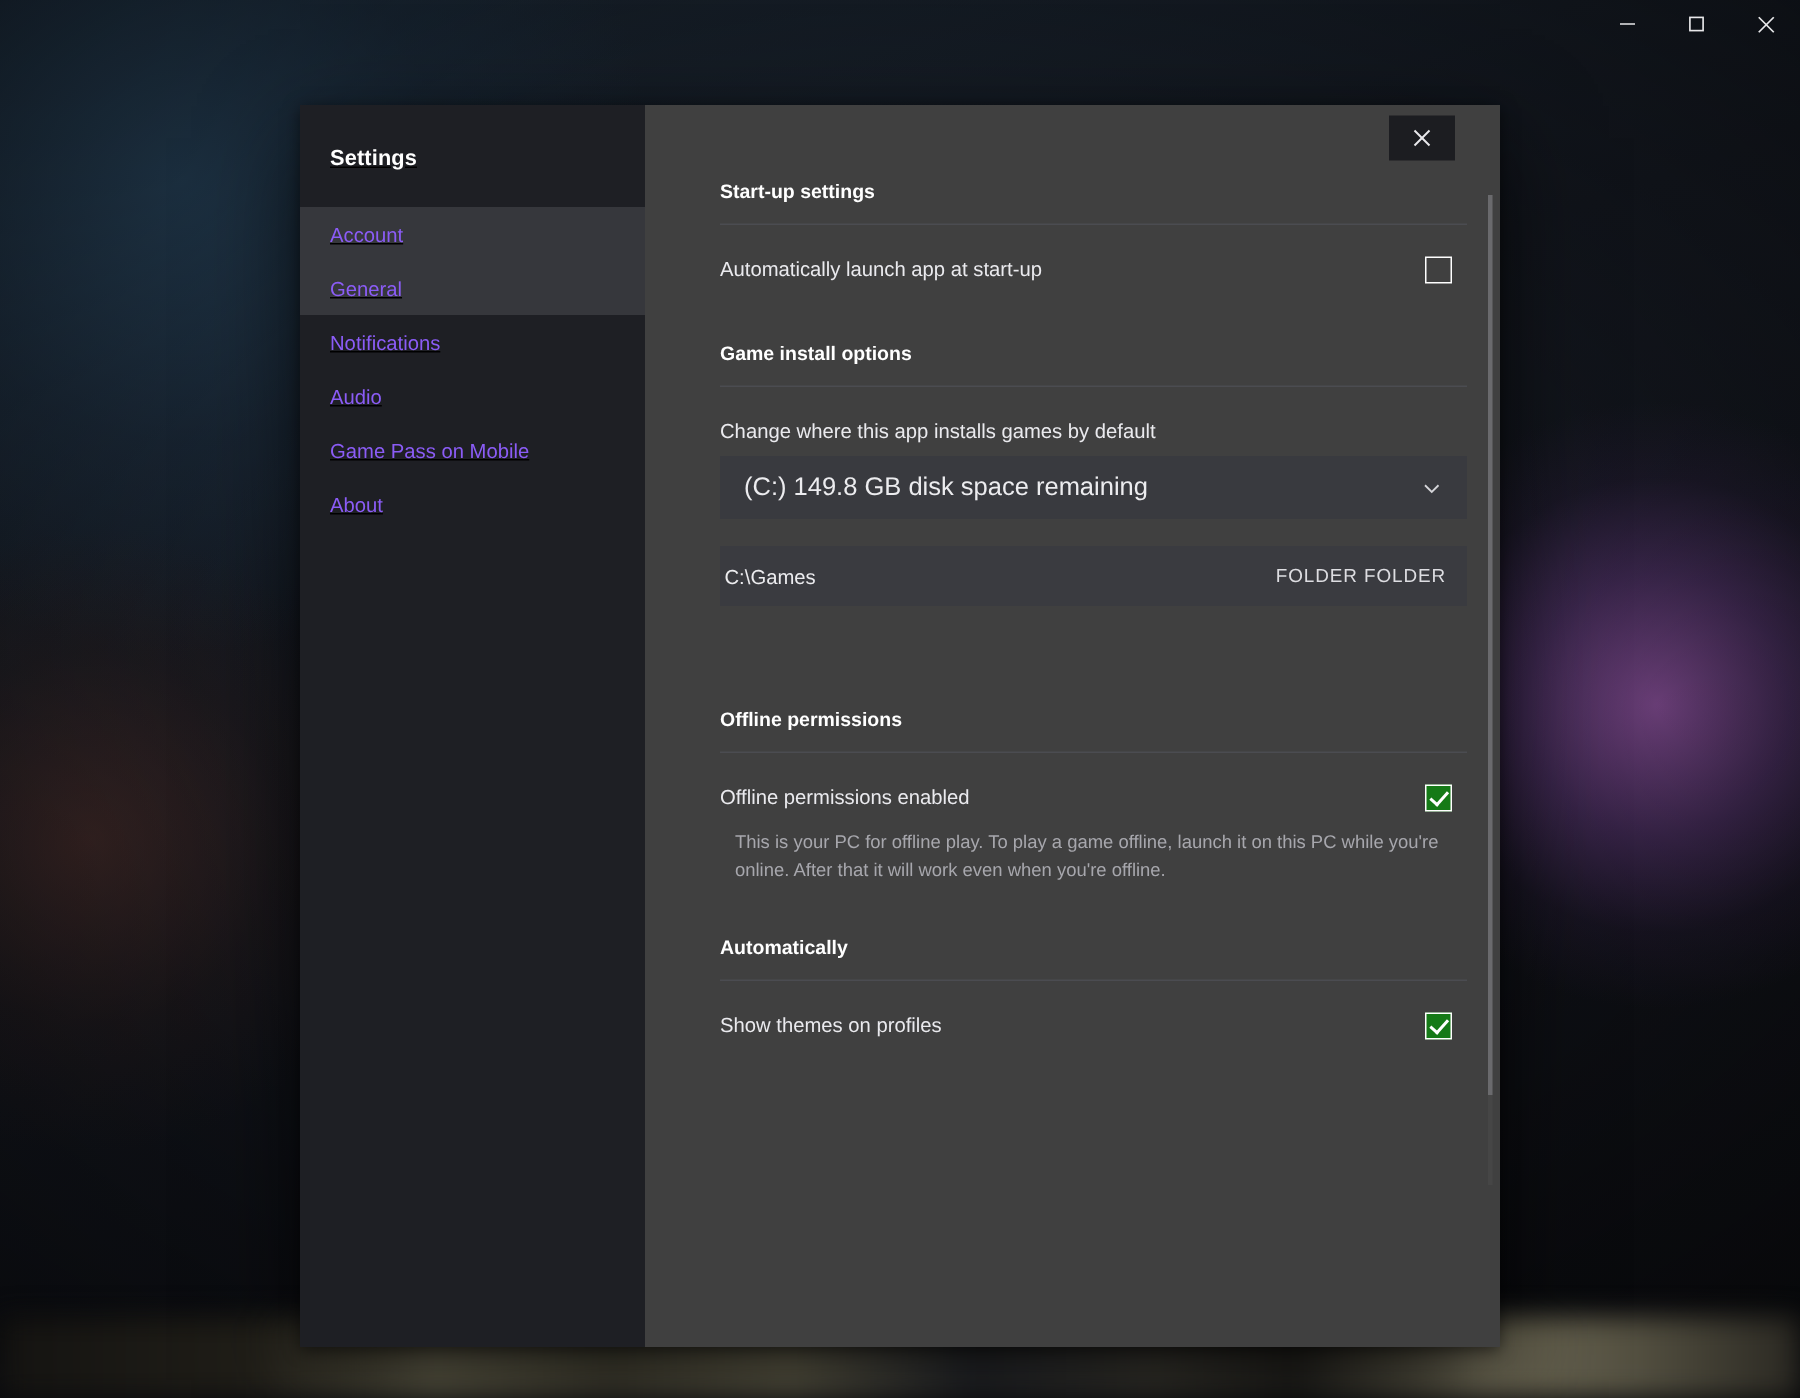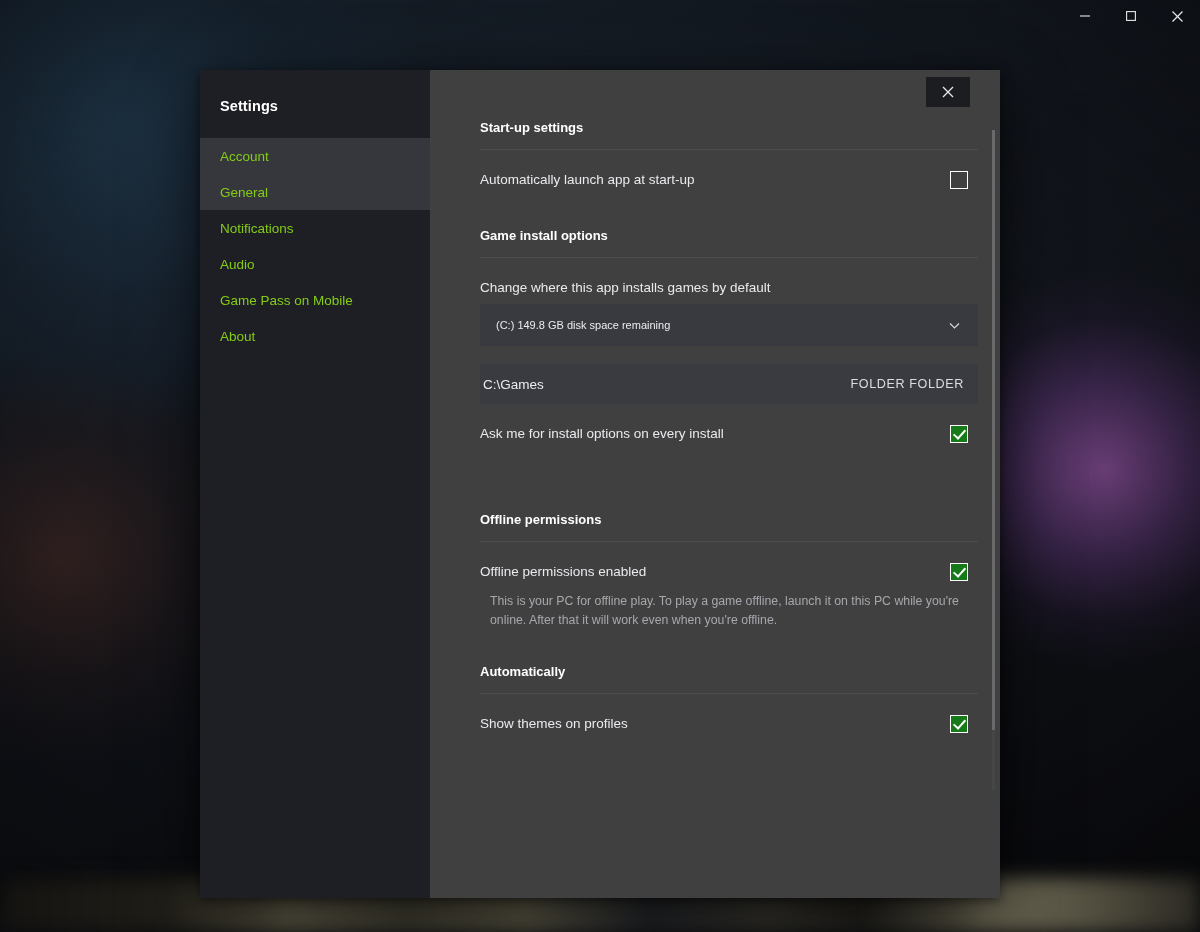--- a/index.html
+++ b/index.html
@@ -83,20 +83,21 @@
   
   #settings-dialog {
     position: absolute;
     left: 200px; top: 70px;
     width: 800px; height: 828px;
     display: flex;
     background: #27282d;
     box-shadow: 0 22px 60px rgba(0,0,0,0.62), 0 2px 10px rgba(0,0,0,0.5);
     z-index: 20;
     overflow: hidden;
+    text-decoration: underline;
   }
 
   
   #settings-sidebar {
     width: 230px;
     flex: 0 0 230px;
     background: #1e1f24;
     position: relative;
   }
   .sidebar-title {
@@ -117,21 +118,21 @@
     background: #4a4b50;
     opacity: 0.55;
     pointer-events: none;
   }
   .sidebar-item {
     position: relative;
     height: 36px;
     display: flex; align-items: center;
     padding-left: 20px;
     font-size: 13.5px;
-    color: #84cc16;
+    color: #8b5cf6;
     cursor: default;
     z-index: 2;
   }
 
   
   #settings-content {
     flex: 1 1 auto;
     position: relative;
     background: #404040;
     overflow: hidden;
@@ -217,21 +218,21 @@
   }
 
   
   .select-box {
     height: 42px;
     background: #393a3f;
     display: flex;
     align-items: center;
     justify-content: space-between;
     padding: 0 16px;
-    font-size: 11px;
+    font-size: 17px;
     color: #ececef;
     cursor: default;
     margin-bottom: 18px;
   }
   .select-box .chev { color: #d5d5d9; display:flex; align-items:center; }
 
   .folder-box {
     height: 40px;
     background: #3a3b40;
     display: flex;
@@ -368,24 +369,20 @@
                 <polyline points="3,5.5 7.5,10 12,5.5" fill="none" stroke="currentColor" stroke-width="1.2"></polyline>
               </svg>
             </span>
           </div>
 
           <div class="folder-box">
             <span>C:\Games</span>
             <button class="change-folder">FOLDER FOLDER</button>
           </div>
 
-          <div class="row">
-            <div class="row-label">Ask me for install options on every install</div>
-            <div class="checkbox checked"></div>
-          </div>
 
         </div>
 
         <div class="spacer-lg"></div>
 
         <div class="section">
           <div class="section-heading">Offline permissions</div>
           <div class="section-rule"></div>
 
           <div class="row">

